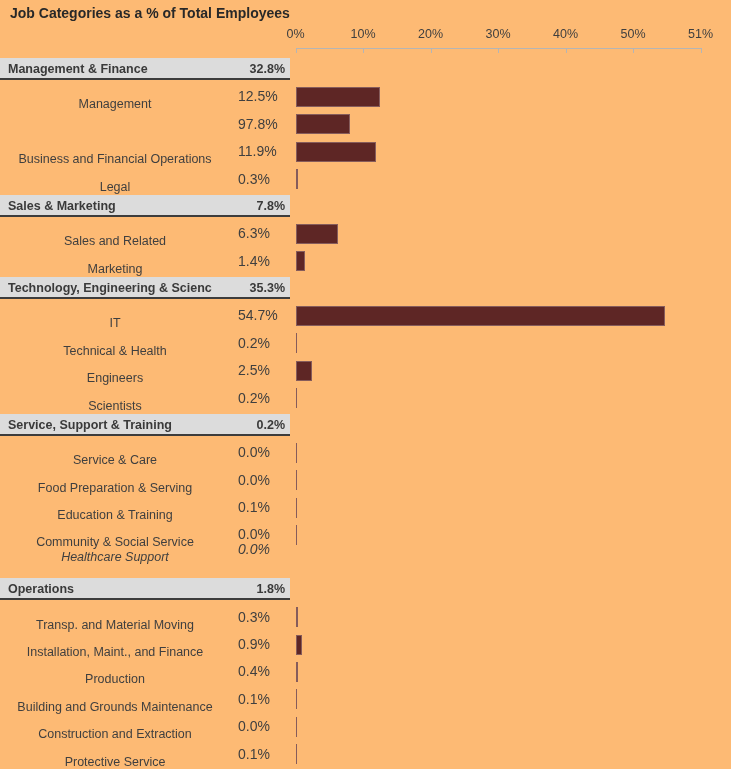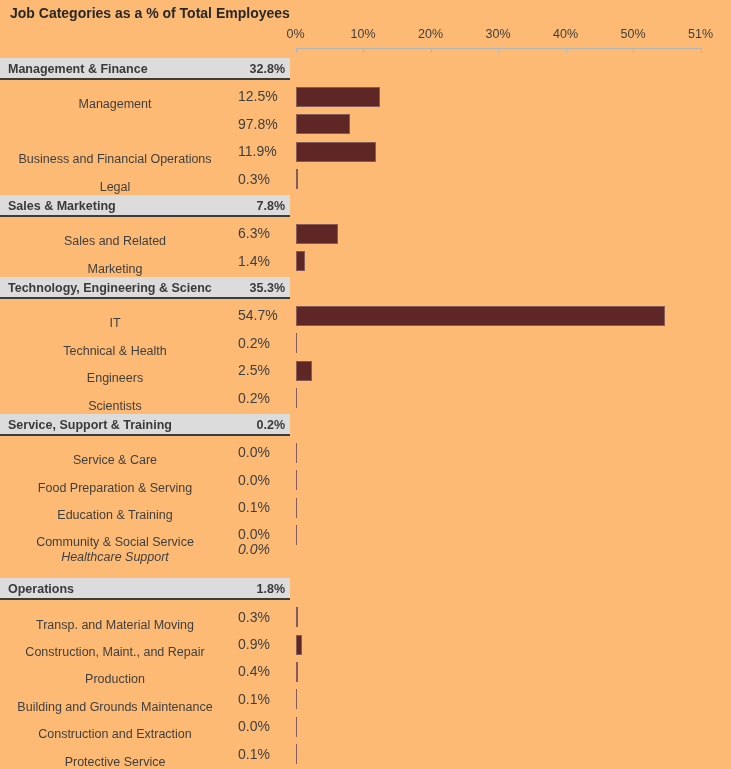--- a/index.html
+++ b/index.html
@@ -241,21 +241,21 @@
           <div class="header-label">Operations</div>
           <div class="header-value">1.8%</div>
         </div>
       </div>
       <div class="row" style="top: 603.6px;">
         <div class="item-label">Transp. and Material Moving</div>
         <div class="item-value">0.3%</div>
         <div class="bar" style="left: 295.5px; width: 2.025px;"></div>
       </div>
       <div class="row" style="top: 630.98px;">
-        <div class="item-label">Construction, Maint., and Repair</div>
+        <div class="item-label">Installation, Maint., and Finance</div>
         <div class="item-value">0.9%</div>
         <div class="bar" style="left: 295.5px; width: 6.075px;"></div>
       </div>
       <div class="row" style="top: 658.36px;">
         <div class="item-label">Production</div>
         <div class="item-value">0.4%</div>
         <div class="bar" style="left: 295.5px; width: 2.7px;"></div>
       </div>
       <div class="row" style="top: 685.74px;">
         <div class="item-label">Building and Grounds Maintenance</div>

